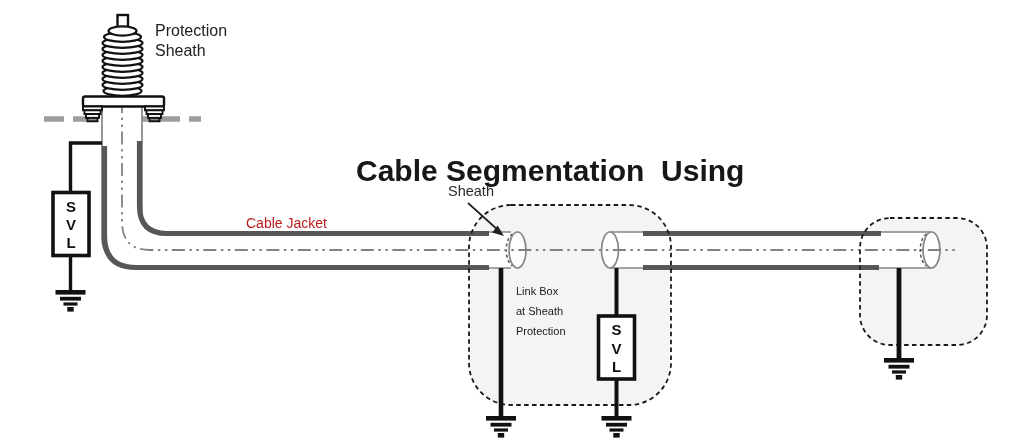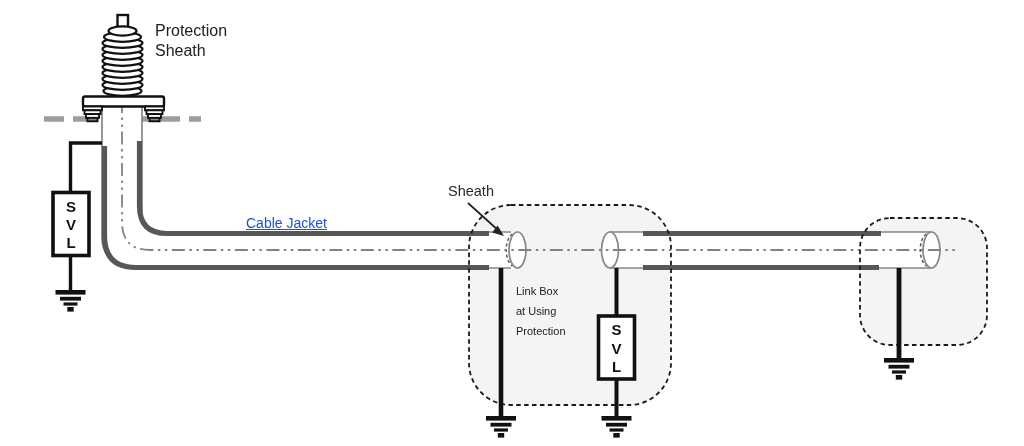--- a/index.html
+++ b/index.html
@@ -12,21 +12,21 @@
   }
   .stage svg{position:absolute;left:0;top:0;}
   .label{position:absolute;color:#1c1c1c;}
   .title{
     left:356px;top:66px;
     font-size:30px;font-weight:700;line-height:42px;
     color:#171717;letter-spacing:0px;white-space:pre;
   }
   .title .l2{padding-left:7px;}
   .lbl-termination{left:155px;top:21px;font-size:16px;line-height:20px;color:#212121;}
-  .lbl-cable-jacket{left:246px;top:215px;font-size:14px;color:#1d4ed8;text-decoration:underline;}
+  .lbl-cable-jacket{left:246px;top:215px;font-size:14px;color:#b91c1c;}
   .lbl-sheath{left:448px;top:183px;font-size:14.5px;color:#2a2a2a;}
   .lbl-linkbox{left:516px;top:281px;font-size:11px;line-height:20px;color:#212121;}
   .svl-letter{
     font-family:"Liberation Sans", sans-serif;
     font-size:15px;font-weight:700;fill:#111111;
   }
 </style>
 </head>
 <body>
 
@@ -123,30 +123,31 @@
       </g>
     </g>
 
     <g>
       <line x1="468" y1="203" x2="499" y2="231" stroke="#222222" stroke-width="1.7"></line>
       <polygon points="504,236 492.2,232.6 497.6,225.6" fill="#222222"></polygon>
     </g>
   </svg>
 
   <div class="label title">
+    <div class="l1">Cable Segmentation  Using</div>
   </div>
 
   <div class="label lbl-termination">
     <div>Protection</div>
     <div>Sheath</div>
   </div>
 
   <div class="label lbl-cable-jacket">Cable Jacket</div>
 
   <div class="label lbl-sheath">Sheath</div>
 
   <div class="label lbl-linkbox">
     <div>Link Box</div>
-    <div>at Using</div>
+    <div>at Sheath</div>
     <div>Protection</div>
   </div>
 
 </div>
 
 </body></html>

